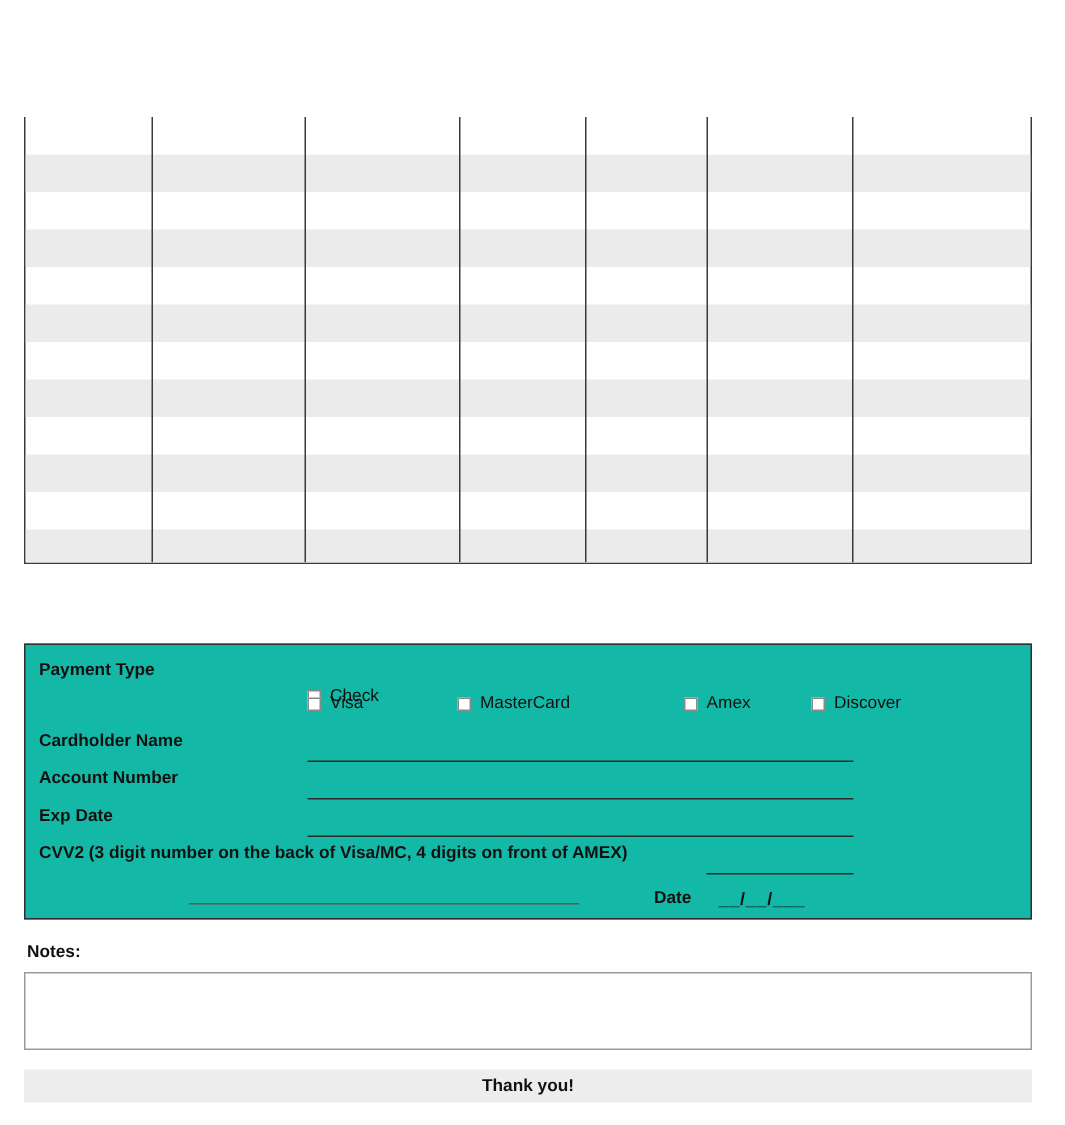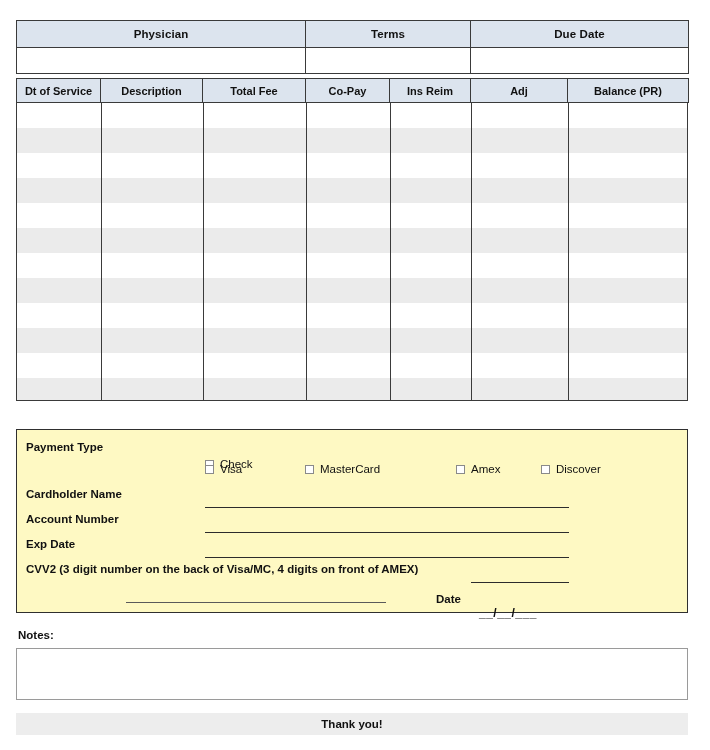--- a/index.html
+++ b/index.html
@@ -138,21 +138,21 @@
 
   
   .payment-box {
     position: absolute;
     left: 16px;
     top: 429px;
     width: 672px;
     height: 184px;
     border: 1.4px solid #2f2f2f;
     box-sizing: border-box;
-    background: #fef9c3;
+    background: #14b8a6;
   }
   .pay-label {
     position: absolute;
     font-size: 11.5px;
     font-weight: bold;
     color: #111;
     white-space: nowrap;
   }
   .cbox-item {
     position: absolute;
@@ -243,65 +243,22 @@
     font-size: 11.5px;
     font-weight: bold;
     color: #111;
   }
 </style>
 </head>
 <body>
 
 <div class="page">
 
-  <table class="top-table">
-    <colgroup>
-      <col style="width:289px">
-      <col style="width:165px">
-      <col style="width:218px">
-    </colgroup>
-    <thead>
-      <tr>
-        <th>Physician</th>
-        <th>Terms</th>
-        <th>Due Date</th>
-      </tr>
-    </thead>
-    <tbody>
-      <tr>
-        <td></td>
-        <td></td>
-        <td></td>
-      </tr>
-    </tbody>
-  </table>
 
   <div class="detail-wrap">
-    <table class="detail-head">
-      <colgroup>
-        <col style="width:84px">
-        <col style="width:102px">
-        <col style="width:103px">
-        <col style="width:84px">
-        <col style="width:81px">
-        <col style="width:97px">
-        <col style="width:121px">
-      </colgroup>
-      <thead>
-        <tr>
-          <th>Dt of Service</th>
-          <th>Description</th>
-          <th>Total Fee</th>
-          <th>Co-Pay</th>
-          <th>Ins Reim</th>
-          <th>Adj</th>
-          <th>Balance (PR)</th>
-        </tr>
-      </thead>
-    </table>
     <div class="detail-body" id="detail-body">
         <div class="stripe" style="top: 25px;"></div>
         <div class="stripe" style="top: 75px;"></div>
         <div class="stripe" style="top: 125px;"></div>
         <div class="stripe" style="top: 175px;"></div>
         <div class="stripe" style="top: 225px;"></div>
         <div class="stripe" style="top: 275px;"></div>
         <div class="vline" style="left: 84px;"></div>
         <div class="vline" style="left: 186px;"></div>
         <div class="vline" style="left: 289px;"></div>
@@ -348,21 +305,21 @@
     <div class="uline" style="left:188px; top:127px; width:364px;"></div>
 
     <div class="cvv-note" style="left:9px; top:133px;">
       <b>CVV2</b><span> (3 digit number on the back of Visa/MC, 4 digits on front of AMEX)</span>
     </div>
     <div class="uline" style="left:454px; top:152px; width:98px;"></div>
 
     <div class="uline-light" style="left:109px; top:172px; width:260px;"></div>
 
     <div class="date-label" style="left:419px; top:163px;">Date</div>
-    <div class="date-slots" style="left:462px; top:162px;margin-top:14px;">__/__/___</div>
+    <div class="date-slots" style="left:462px; top:162px;">__/__/___</div>
   </div>
 
   <div class="notes-label">Notes:</div>
   <div class="notes-box"></div>
 
   <div class="footer-bar">
     <span class="footer-text">Thank you!</span>
   </div>
 
 </div>

